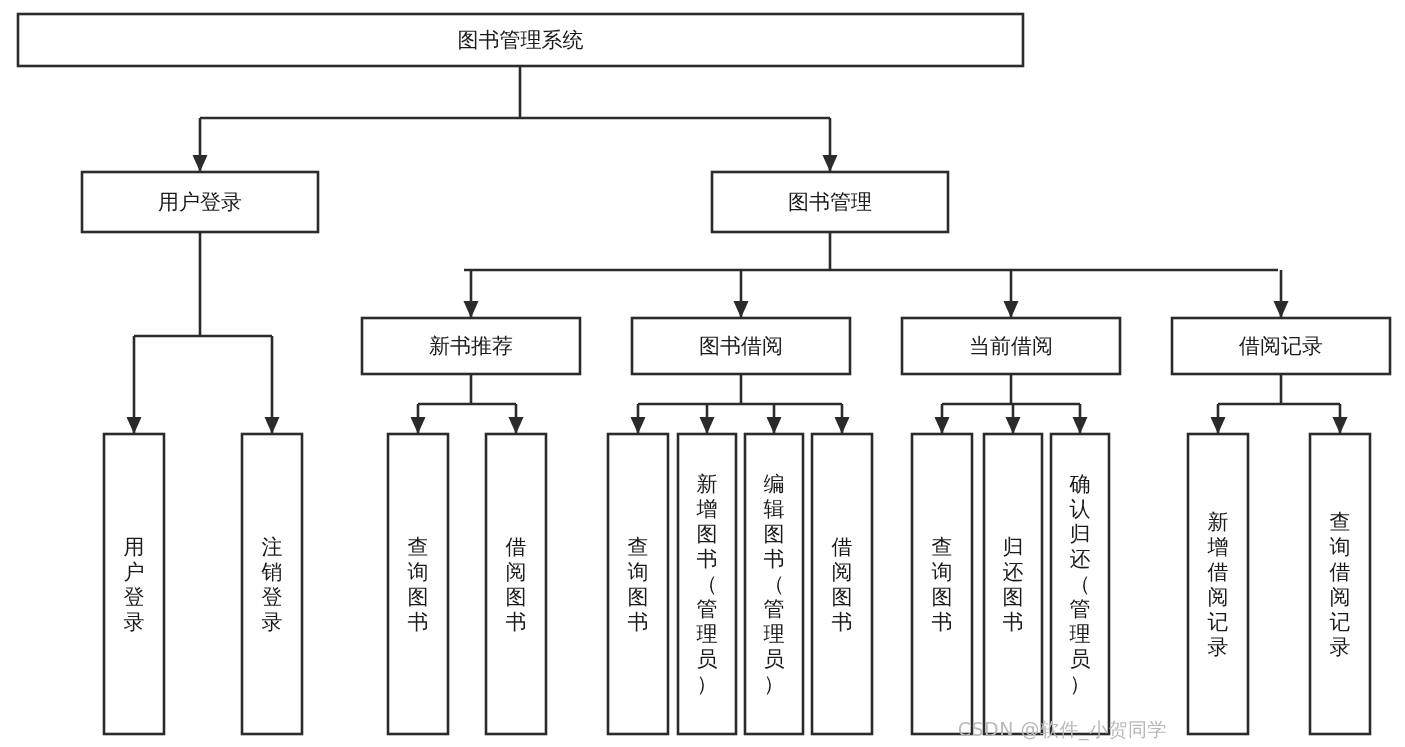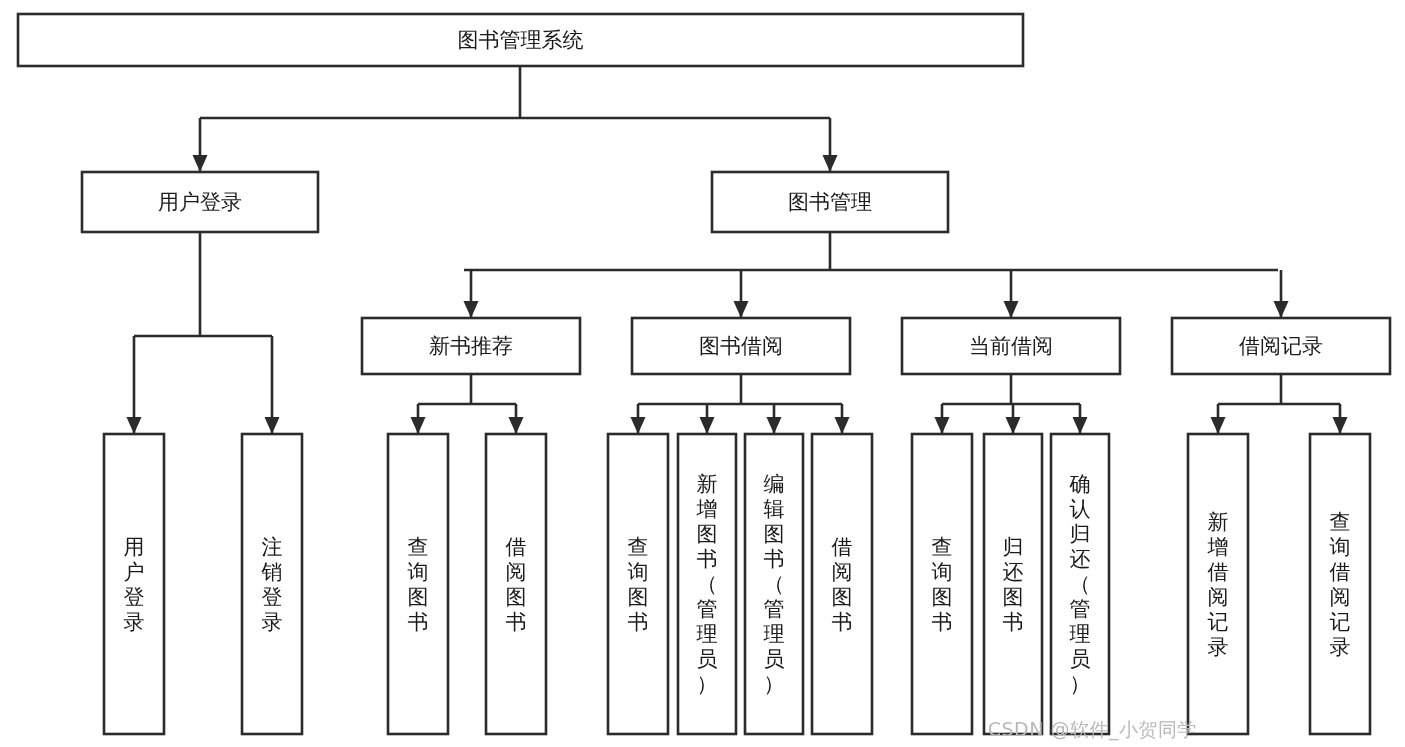--- a/index.html
+++ b/index.html
@@ -50,21 +50,21 @@
     dominant-baseline: middle;
   }
   .node-label-v {
     font-family: "DejaVu Sans", "Liberation Sans", sans-serif;
     font-size: 21px;
     fill: #1a1a1a;
     text-anchor: middle;
   }
   .watermark-text {
     position: absolute;
-    right: 0;
+    right: 30px;
     bottom: 4px;
     font-family: "DejaVu Sans", "Liberation Sans", sans-serif;
     font-size: 19px;
     color: #b9b9b9;
     letter-spacing: 0.5px;
     white-space: nowrap;
     user-select: none;
   }
 </style>
 </head>

